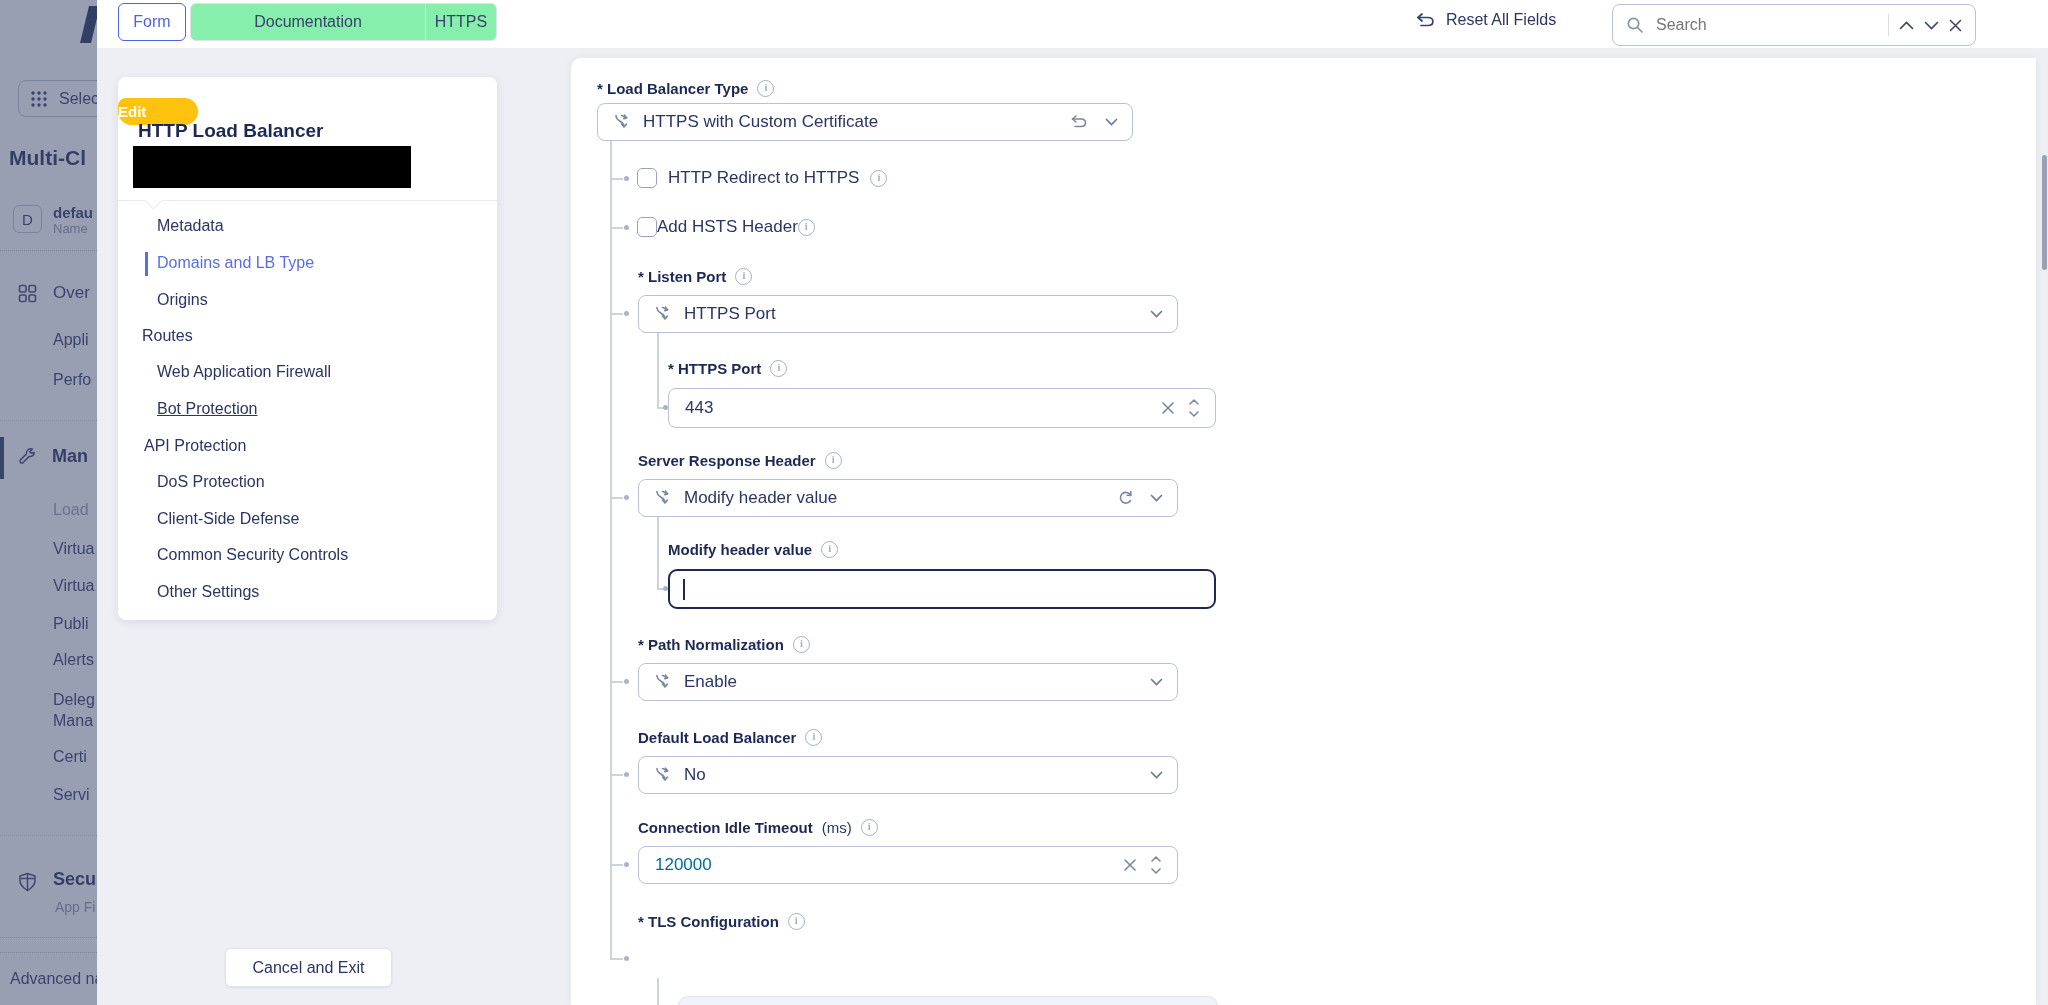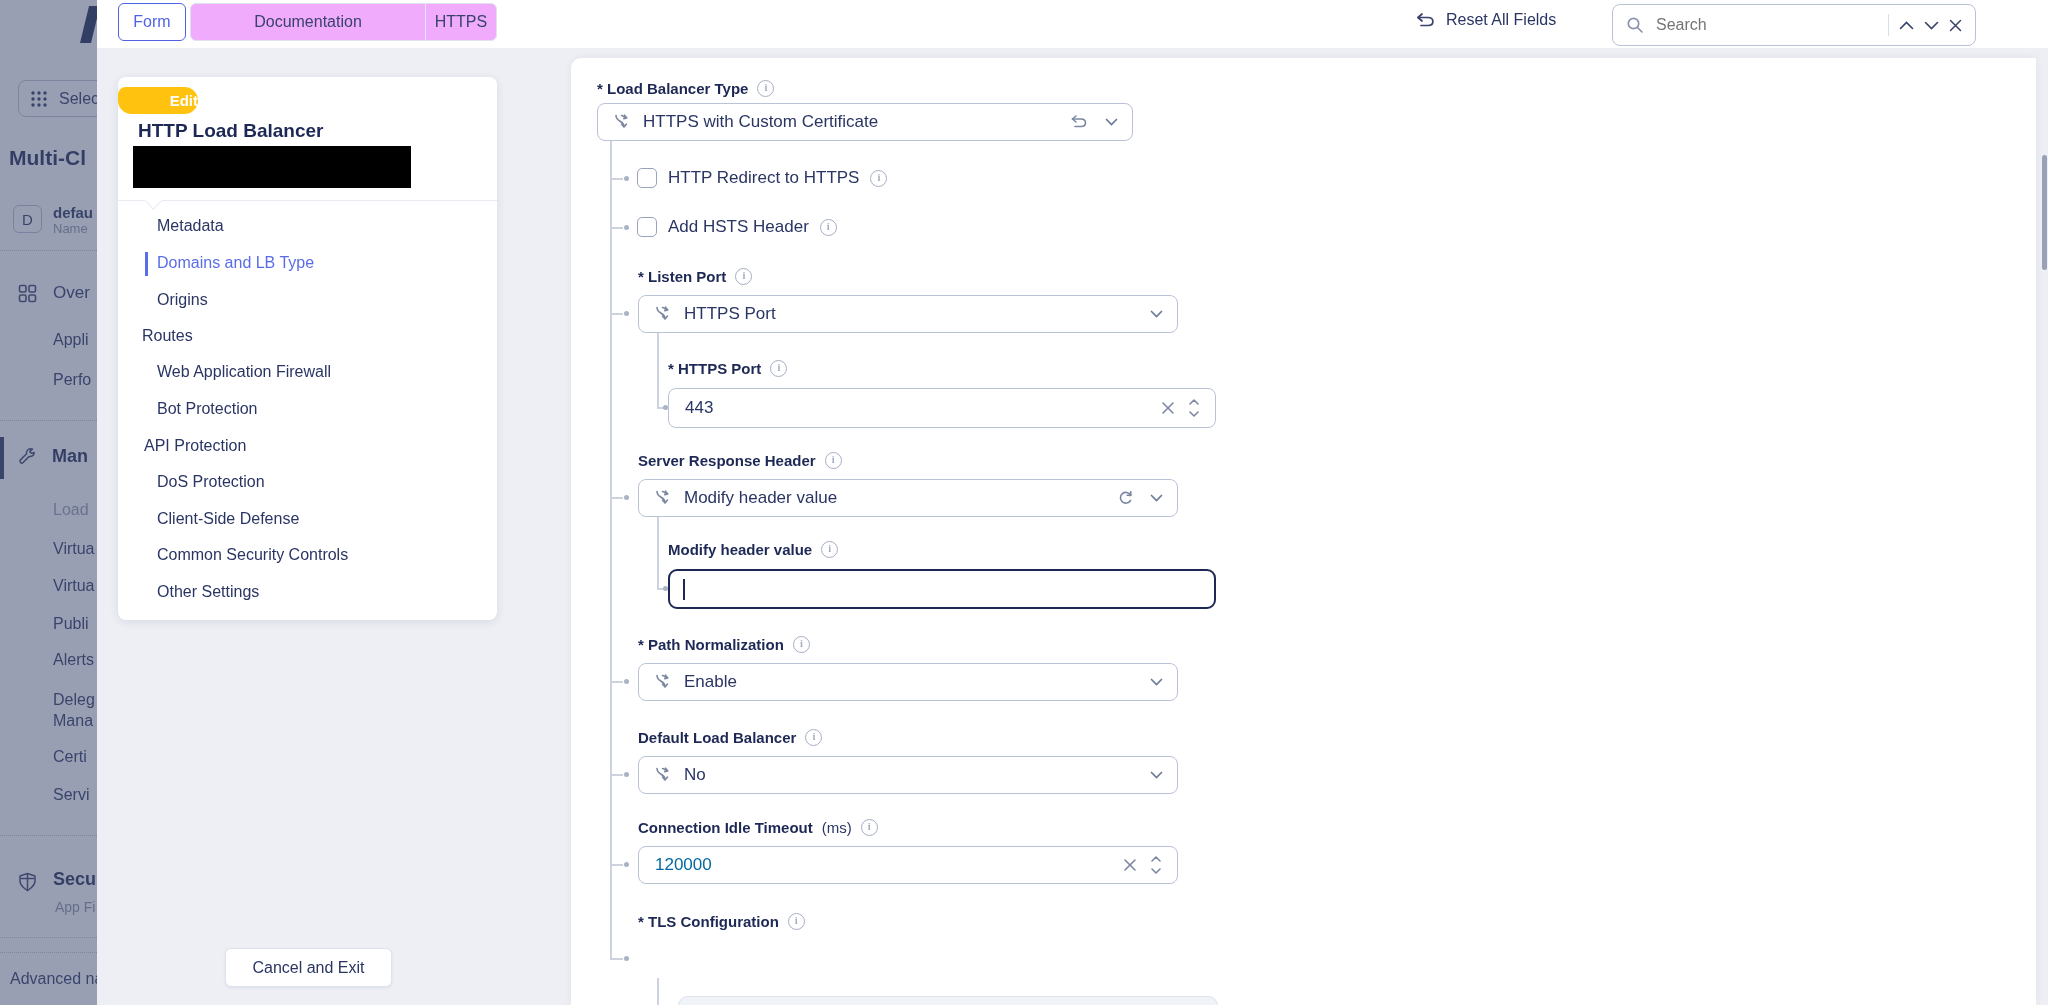--- a/index.html
+++ b/index.html
@@ -82,21 +82,21 @@
         </svg>
     </span>
   </div>
 
   <div class="abs flex" style="left:637px;top:168px;gap:11px;">
     <span class="cb"></span>
     <span class="val">HTTP Redirect to HTTPS</span>
     <span class="info">i</span>
   </div>
 
-  <div class="abs flex" style="left:637px;top:217px;gap:11px;">
+  <div class="abs flex" style="left:637px;top:217px;">
     <span class="cb"></span>
     <span class="val">Add HSTS Header</span>
     <span class="info">i</span>
   </div>
 
   <div class="abs flex" style="left:638px;top:268px;gap:9px;text-align:center;">
     <span class="lbl">* Listen Port</span>
     <span class="info">i</span>
   </div>
   <div class="abs flex sel" style="left:638px;top:295px;width:540px;">
@@ -210,54 +210,54 @@
 
   <div class="abs flex" style="left:638px;top:913px;gap:9px;">
     <span class="lbl">* TLS Configuration</span>
     <span class="info">i</span>
   </div>
 
   <div class="abs" style="left:678px;top:996px;width:538px;height:9px;background:#f0f3f7;border:1px solid #dfe4ee;border-bottom:none;border-radius:10px 10px 0 0;"></div>
 
   <div class="abs" style="left:118px;top:77px;width:379px;height:543px;background:#fff;border-radius:8px;box-shadow:0 2px 10px rgba(30,40,90,.10);"></div>
 
-  <div class="abs flex" style="left:118px;top:87px;width:80px;height:27px;background:#ffc20e;border-radius:8px 14px 14px 14px;justify-content:flex-end;">
+  <div class="abs flex" style="left:118px;top:98px;width:80px;height:27px;background:#ffc20e;border-radius:8px 14px 14px 14px;justify-content:flex-start;">
     <span style="color:#fff;font-weight:700;font-size:15px;">Edit</span>
   </div>
 
   <div class="abs" style="left:138px;top:120px;font-size:19px;font-weight:700;color:#1d2855;white-space:nowrap;">HTTP Load Balancer</div>
 
   <div class="abs" style="left:133px;top:146px;width:278px;height:42px;background:#000;"></div>
 
   <div class="abs" style="left:118px;top:200px;width:379px;height:1px;background:#e8ebf2;"></div>
   <div class="abs" style="left:147px;top:194px;width:12px;height:12px;background:#fff;border-right:1px solid #e8ebf2;border-bottom:1px solid #e8ebf2;transform:rotate(45deg);"></div>
 
   <div class="abs navitem" style="left:157px;top:217px;">Metadata</div>
   <div class="abs" style="left:145px;top:252px;width:3px;height:24px;background:#5a6ce8;"></div>
   <div class="abs navitem" style="left:157px;top:254px;color:#5a6ce8;">Domains and LB Type</div>
   <div class="abs navitem" style="left:157px;top:291px;">Origins</div>
   <div class="abs navitem" style="left:142px;top:327px;">Routes</div>
   <div class="abs navitem" style="left:157px;top:363px;">Web Application Firewall</div>
-  <div class="abs navitem" style="left:157px;top:400px;">Bot Protection</div>
+  <div class="abs navitem" style="left:157px;top:400px;text-decoration:underline;">Bot Protection</div>
   <div class="abs navitem" style="left:144px;top:437px;">API Protection</div>
   <div class="abs navitem" style="left:157px;top:473px;">DoS Protection</div>
   <div class="abs navitem" style="left:157px;top:510px;">Client-Side Defense</div>
   <div class="abs navitem" style="left:157px;top:546px;">Common Security Controls</div>
   <div class="abs navitem" style="left:157px;top:583px;">Other Settings</div>
 
   <div class="abs flex" style="left:225px;top:948px;width:165px;height:37px;background:#fff;border:1px solid #dfe3ec;border-radius:6px;justify-content:center;box-shadow:0 1px 3px rgba(30,40,90,.08);cursor:pointer;">
     <span style="font-size:16px;color:#2a3563;">Cancel and Exit</span>
   </div>
 
   <div class="abs" style="left:97px;top:0;width:1951px;height:48px;background:#fff;"></div>
 
   <div class="abs flex" style="left:118px;top:3px;width:68px;height:38px;box-sizing:border-box;border:1.5px solid #4f63e2;border-radius:6px;background:#fff;justify-content:center;cursor:pointer;">
     <span style="font-size:16px;color:#4f63e2;">Form</span>
   </div>
-  <div class="abs flex" style="left:190px;top:3px;width:307px;height:38px;box-sizing:border-box;border:1px solid #dfe3ec;border-radius:6px;background:#f0abfc;">
+  <div class="abs flex" style="left:190px;top:3px;width:307px;height:38px;box-sizing:border-box;border:1px solid #dfe3ec;border-radius:6px;background:#86efac;">
     <div class="flex" style="width:234px;height:100%;justify-content:center;cursor:pointer;">
       <span class="tabtxt">Documentation</span>
     </div>
     <div class="flex" style="flex:1;height:100%;justify-content:center;border-left:1px solid #e4e8f0;cursor:pointer;">
       <span class="tabtxt">HTTPS</span>
     </div>
   </div>
 
   <div class="abs flex" style="left:1414px;top:11px;gap:10px;cursor:pointer;">
     <svg width="22" height="18" viewBox="0 0 22 18" fill="none" stroke="#39426b" stroke-width="1.7" stroke-linecap="round" stroke-linejoin="round">

